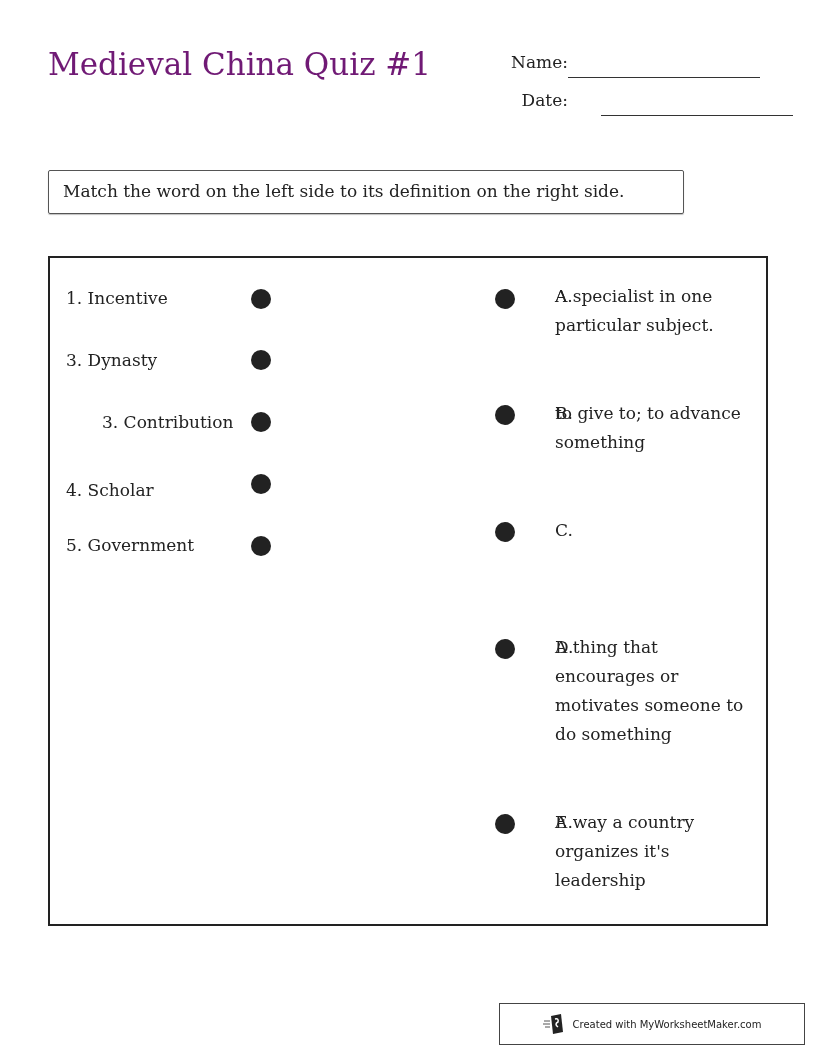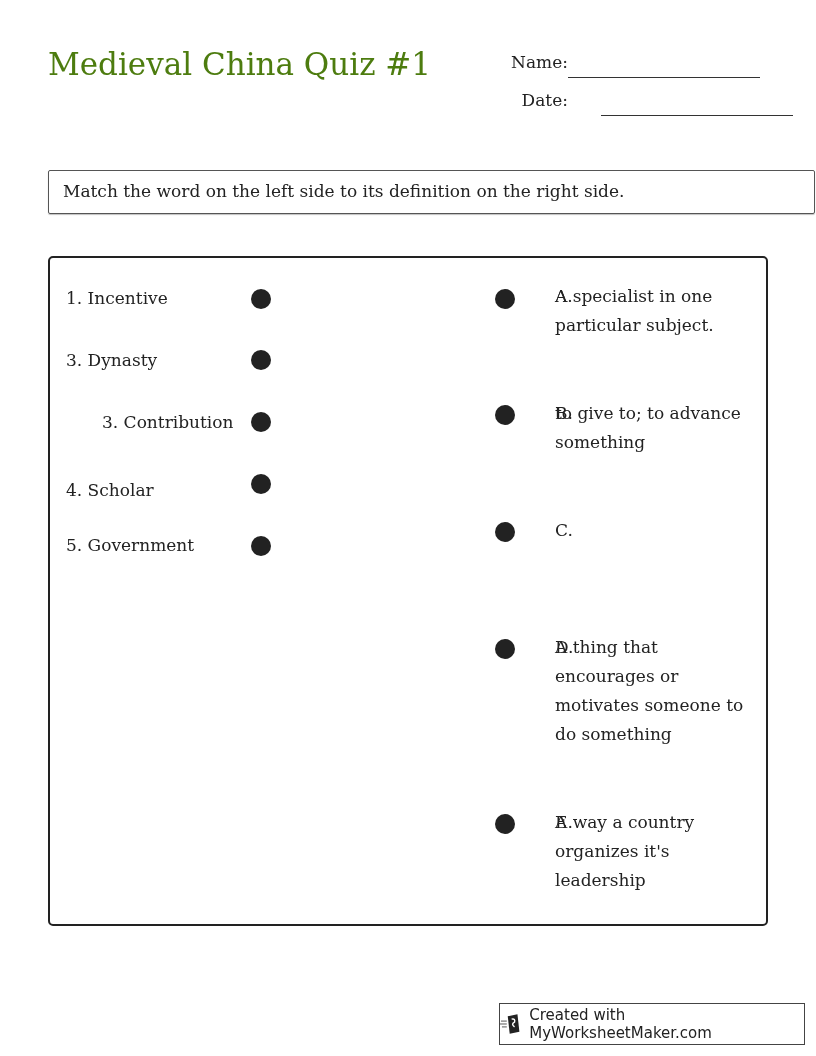--- a/index.html
+++ b/index.html
@@ -2,56 +2,56 @@
 <html><head>
   <meta charset="utf-8">
   <style>
     html, body { margin: 0; padding: 0; background: #ffffff; }
     body {
       width: 816px; height: 1056px; position: relative; overflow: hidden;
       font-family: "DejaVu Serif", serif; color: #222222;
     }
     .title {
       position: absolute; left: 48px; top: 46px;
-      font-size: 31px; font-weight: normal; letter-spacing: 0px; color: #4d7c0f;
+      font-size: 31px; font-weight: normal; letter-spacing: 0px; color: #701a75;
       font-family: "DejaVu Serif", serif;
     }
     .field-row { position: absolute; display: flex; align-items: flex-end; }
     .field-label { font-size: 17px; text-align: right; width: 70px; }
     .field-line { width: 192px; border-bottom: 1.5px solid #333; height: 1px; margin-bottom: -6px; }
     .instructions {
-      position: absolute; left: 48px; top: 170px; width: 767px; height: 44px;
+      position: absolute; left: 48px; top: 170px; width: 636px; height: 44px;
       border: 1px solid #555; border-radius: 2px; box-sizing: border-box;
       box-shadow: 0 1px 1px rgba(0,0,0,0.25);
       font-size: 17px; padding: 8px 14px; line-height: 24px;
       font-family: "DejaVu Serif", serif;
     }
     .match-box {
       position: absolute; left: 48px; top: 256px; width: 720px; height: 670px;
-      border: 2px solid #222; border-radius: 5px; box-sizing: border-box;
+      border: 2px solid #222; border-radius: 0; box-sizing: border-box;
     }
     .term {
       position: absolute; left: 16px; font-size: 17px; line-height: 24px;
       font-family: "DejaVu Serif", serif;
     }
     .dot {
       position: absolute; width: 20px; height: 20px; border-radius: 50%;
       background: #222222;
     }
     .def {
       position: absolute; left: 505px; width: 190px; font-size: 17px; line-height: 29px;
       font-family: "DejaVu Serif", serif;
     }
     .def .letter { display: inline-block; width: 24px; }
     .def .text { display: block; margin-top: -29px; text-indent: 0; }
     .footer {
       position: absolute; left: 499px; top: 1003px; width: 306px; height: 42px;
       border: 1px solid #444; box-sizing: border-box;
       display: flex; align-items: center; justify-content: center;
-      font-family: "DejaVu Sans", sans-serif; font-size: 15px; color: #222;
+      font-family: "DejaVu Sans", sans-serif; font-size: 10px; color: #222;
     }
     .footer svg { margin-right: 6px; }
   </style>
 </head>
 <body>
 
 <div class="title">Medieval China Quiz #1</div>
 
 <div class="field-row" style="left:498px; top:52px;">
   <span class="field-label">Name:</span>

